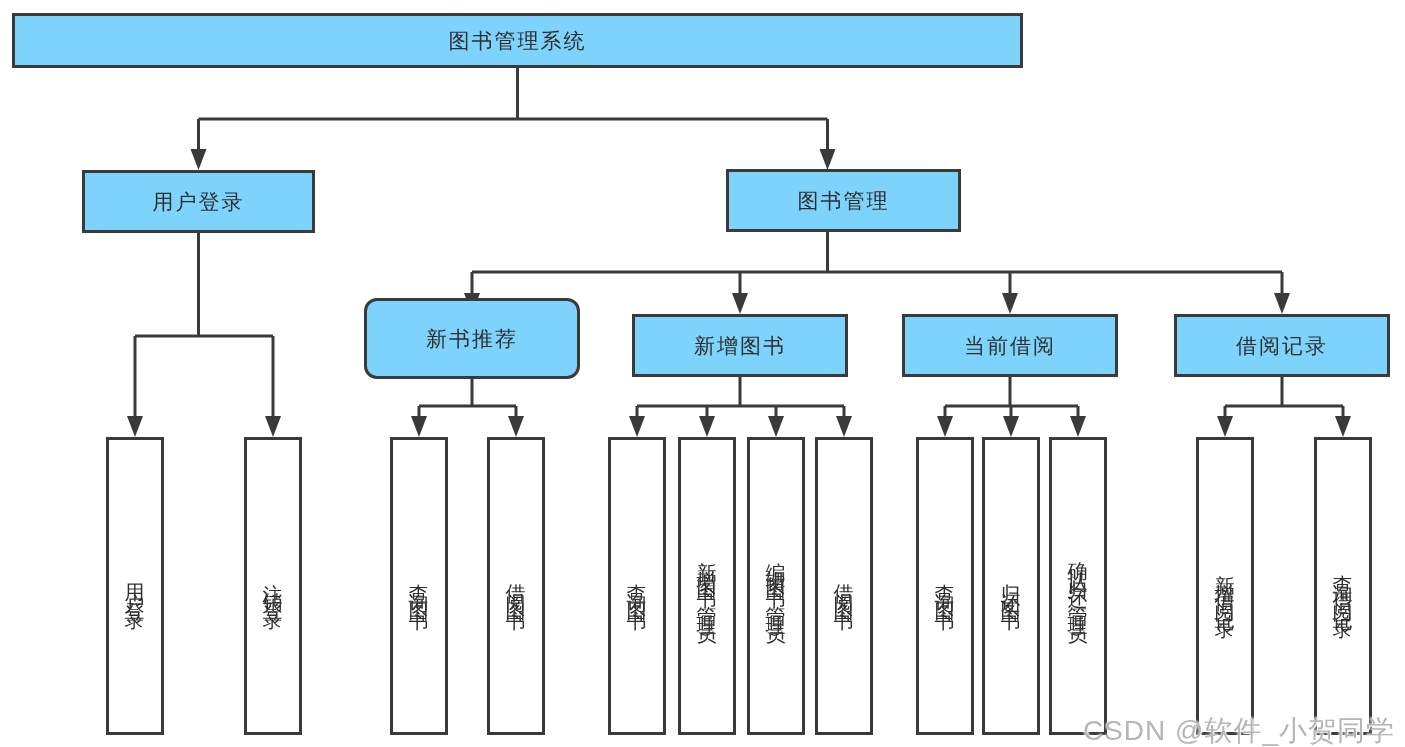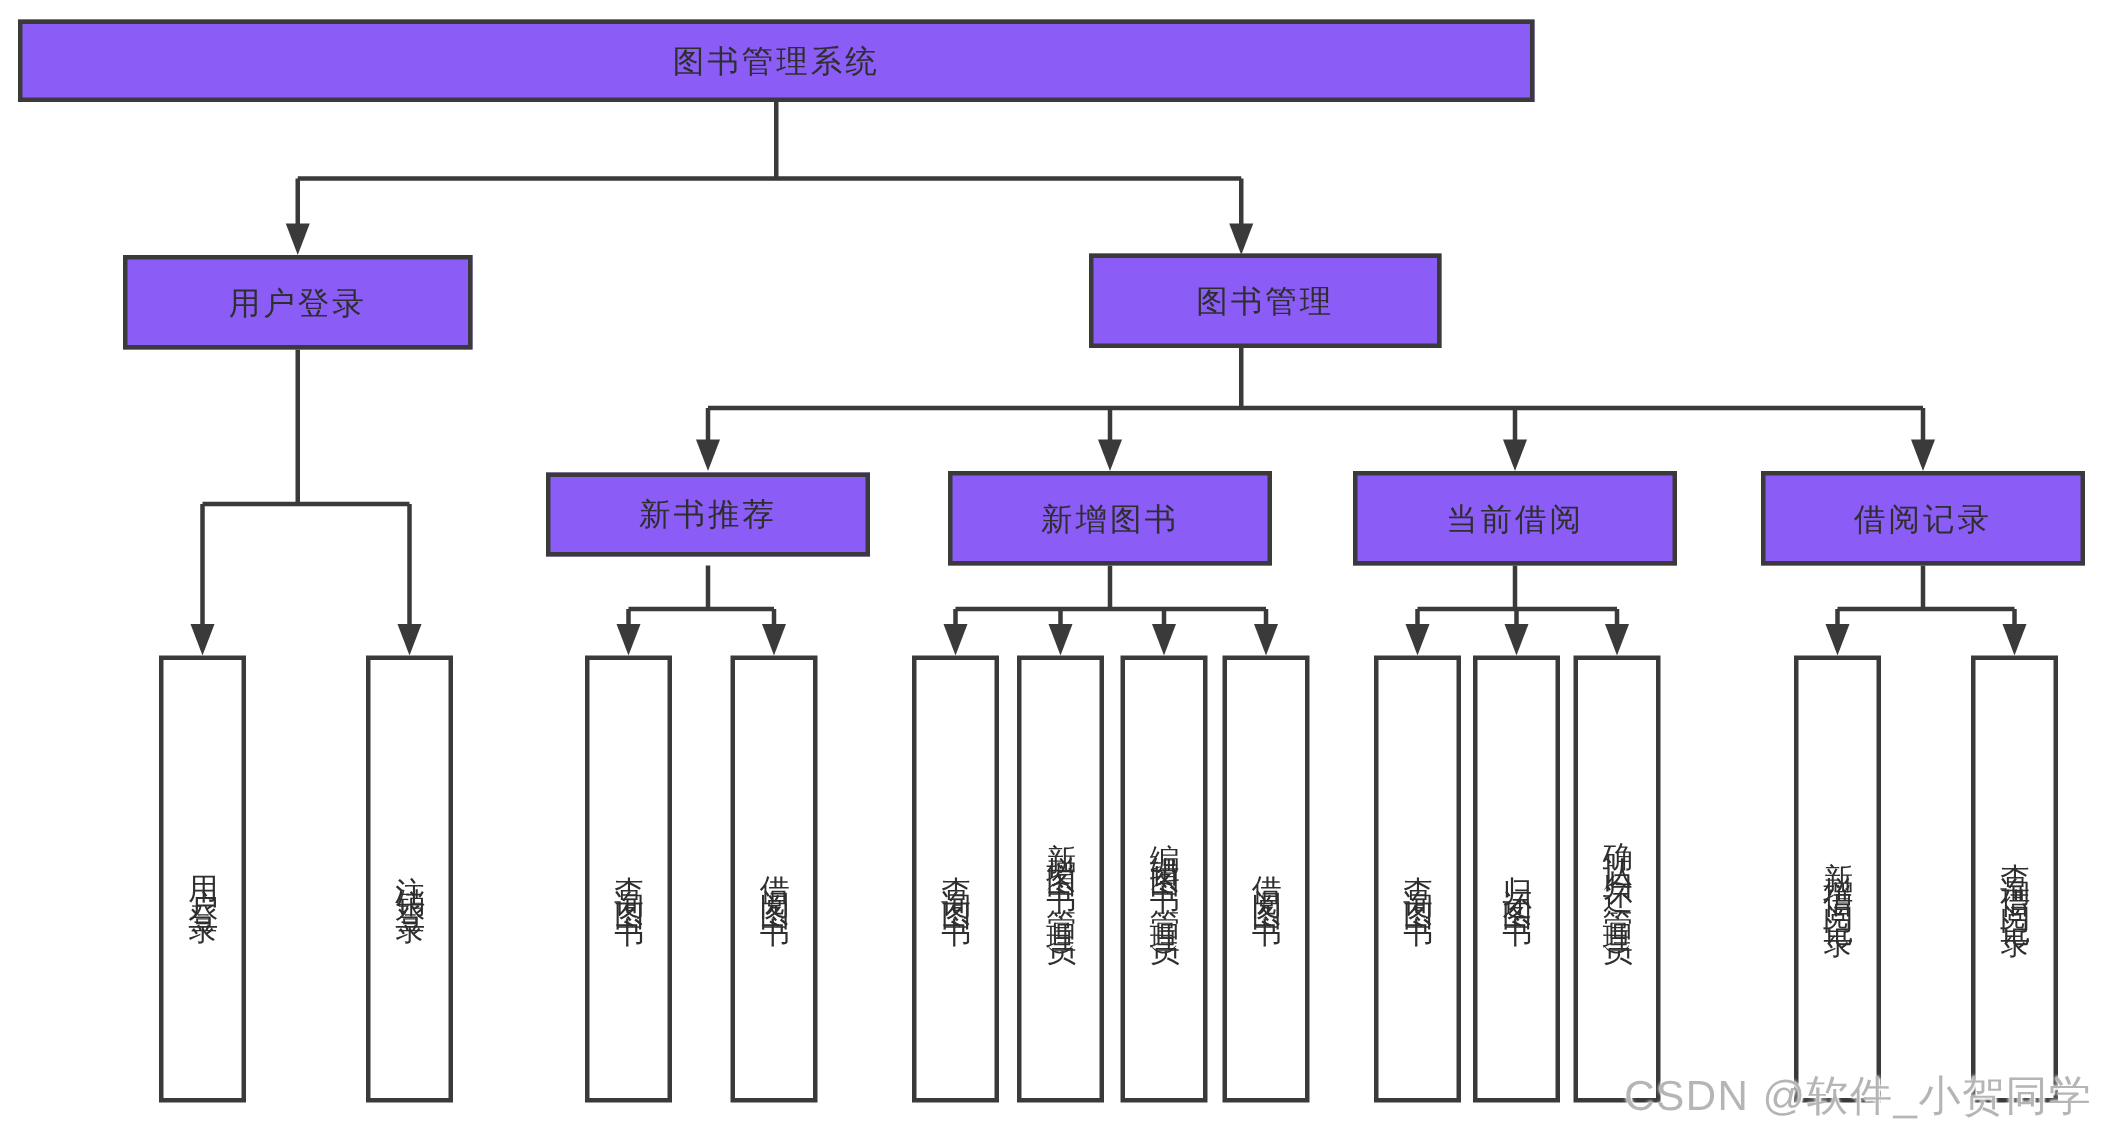--- a/index.html
+++ b/index.html
@@ -13,21 +13,21 @@
   }
   #connectors {
     position: absolute;
     left: 0; top: 0;
     width: 1405px; height: 747px;
   }
   .hbox {
     position: absolute;
     box-sizing: border-box;
     border: 3px solid #3a3a3a;
-    background: #8b5cf6;
+    background: #7dd3fc;
     display: flex;
     align-items: center;
     justify-content: center;
     font-size: 21px;
     letter-spacing: 2px;
     color: #2e2e2e;
     white-space: nowrap;
   }
   .vbox {
     position: absolute;
@@ -100,21 +100,21 @@
     <span>图书管理系统</span>
   </div>
 
   <div class="hbox" style="left:82px; top:170px; width:233px; height:63px;">
     <span>用户登录</span>
   </div>
   <div class="hbox" style="left:710px; top:169px; width:235px; height:63px;margin-left:16px;">
     <span>图书管理</span>
   </div>
 
-  <div class="hbox" style="left:364px; top:315px; width:216px; height:56px;">
+  <div class="hbox" style="left:364px; top:298px; width:216px; height:81px;border-radius:13px;">
     <span>新书推荐</span>
   </div>
   <div class="hbox" style="left:632px; top:314px; width:216px; height:63px;">
     <span>新增图书</span>
   </div>
   <div class="hbox" style="left:902px; top:314px; width:216px; height:63px;">
     <span>当前借阅</span>
   </div>
   <div class="hbox" style="left:1174px; top:314px; width:216px; height:63px;text-align:center;">
     <span>借阅记录</span>

